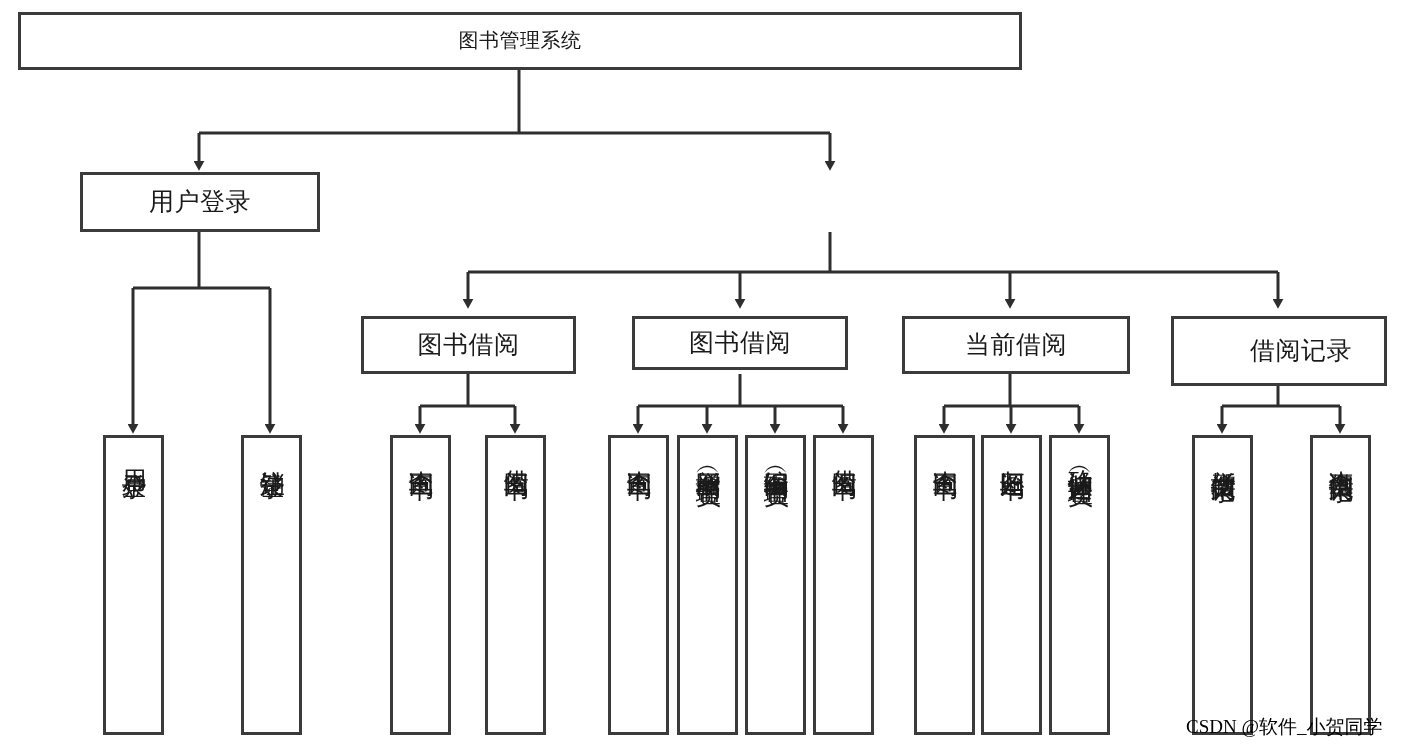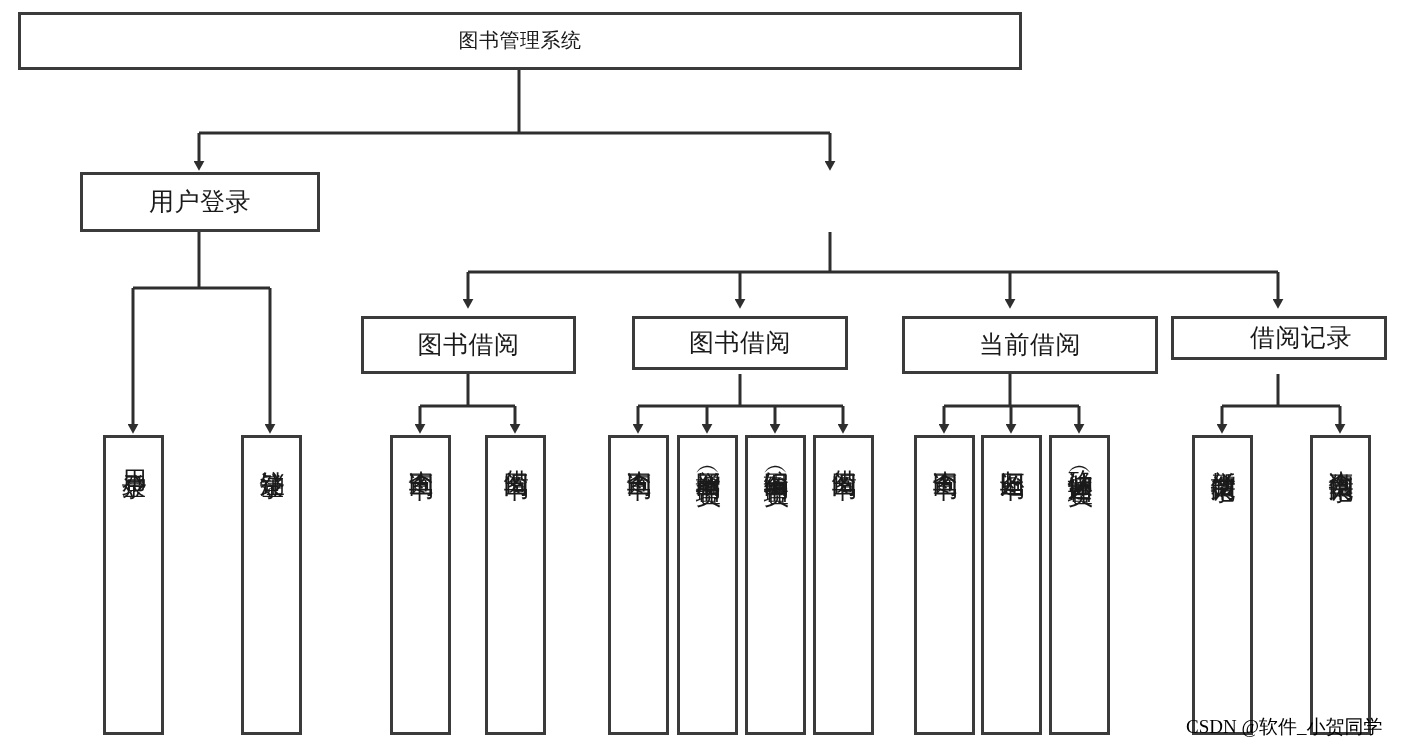--- a/index.html
+++ b/index.html
@@ -137,24 +137,24 @@
   <div class="node horiz" style="left:80px; top:172px; width:240px; height:60px;">
     <span class="lbl">用户登录</span>
   </div>
 
   <div class="node horiz" style="left:361px; top:316px; width:215px; height:58px;">
     <span class="lbl">图书借阅</span>
   </div>
   <div class="node horiz" style="left:632px; top:316px; width:216px; height:54px;">
     <span class="lbl">图书借阅</span>
   </div>
-  <div class="node horiz" style="left:902px; top:316px; width:256px; height:58px;">
+  <div class="node horiz" style="left:902px; top:316px; width:228px; height:58px;">
     <span class="lbl">当前借阅</span>
   </div>
-  <div class="node horiz" style="left:1171px; top:316px; width:216px; height:44px;padding-left:44px;">
+  <div class="node horiz" style="left:1171px; top:316px; width:216px; height:70px;padding-left:44px;">
     <span class="lbl">借阅记录</span>
   </div>
 
   <div class="node vert" style="left:103px; top:435px; width:61px; height:300px;">
     <span class="lbl">用户登录</span>
   </div>
   <div class="node vert" style="left:241px; top:435px; width:61px; height:300px;">
     <span class="lbl">注销登录</span>
   </div>
 

